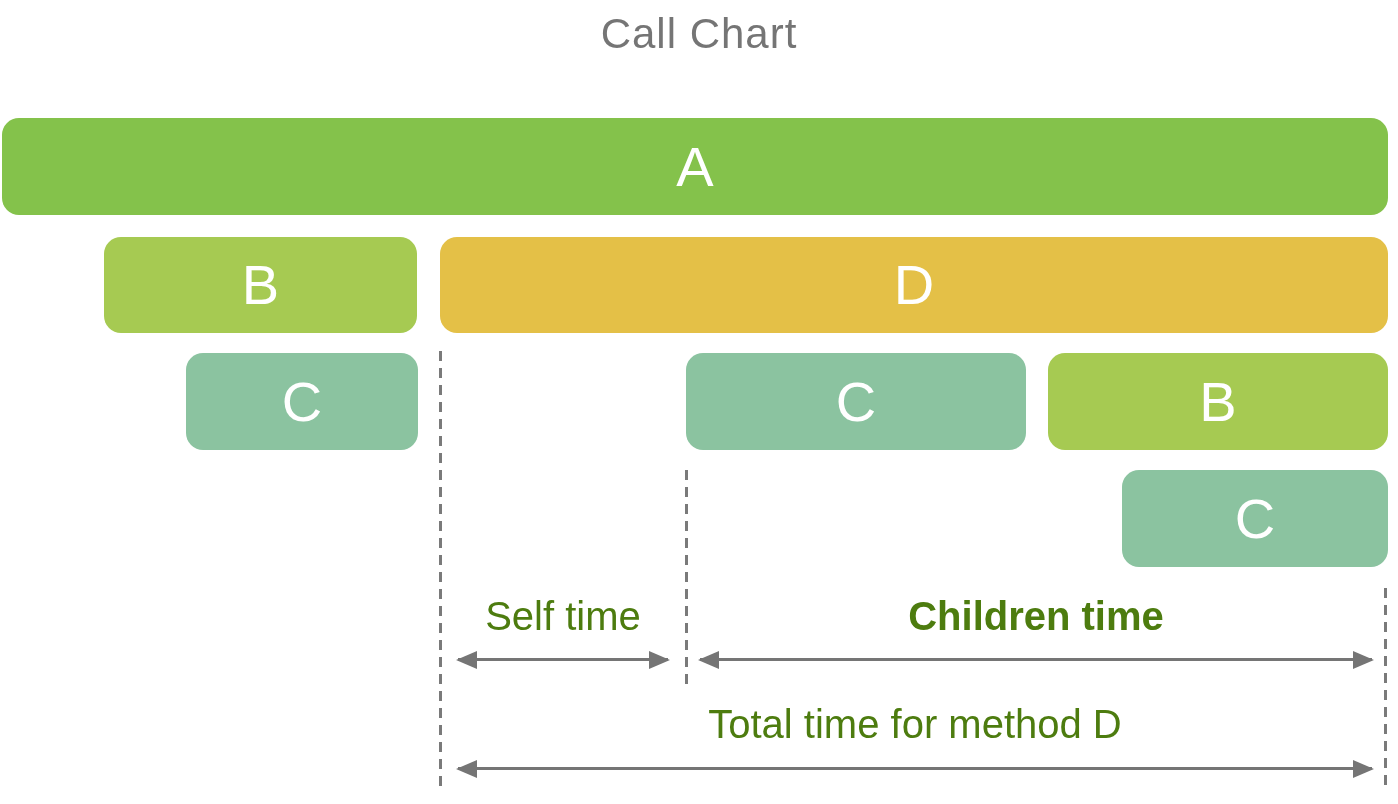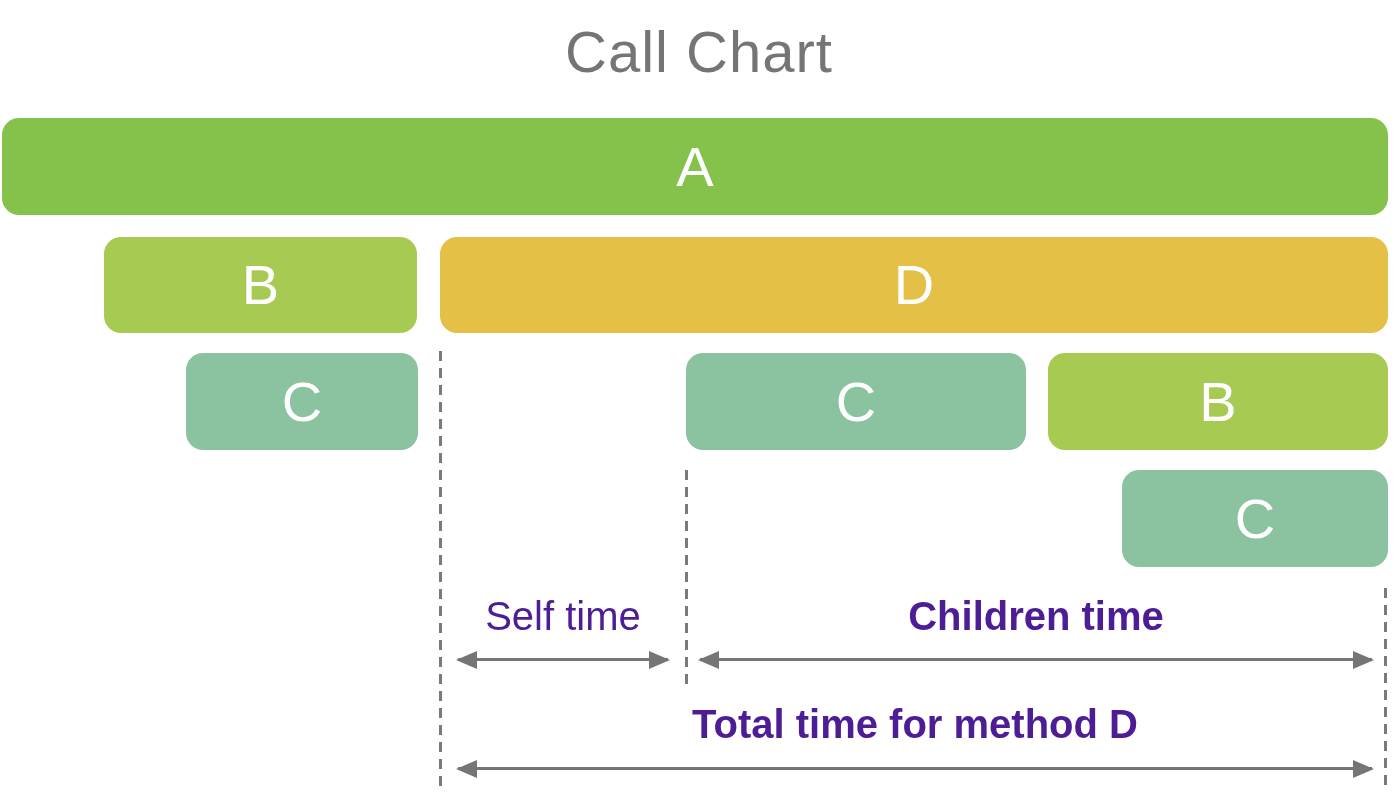--- a/index.html
+++ b/index.html
@@ -7,23 +7,23 @@
     position: relative;
     width: 1398px;
     height: 804px;
     background: #ffffff;
     overflow: hidden;
     font-family: "Liberation Sans", sans-serif;
   }
   .chart-title {
     position: absolute;
     left: 0; right: 0; top: 6px;
-    margin: 12px;
+    margin: 4px;
     text-align: center;
-    font-size: 58px;
+    font-size: 42px;
     font-weight: 300;
     color: #757575;
     letter-spacing: 1px;
   }
   .bar {
     position: absolute;
     border-radius: 17px;
     display: flex;
     align-items: center;
     justify-content: center;
@@ -41,21 +41,21 @@
       to bottom,
       #7a7a7a 0px, #7a7a7a 10px,
       transparent 10px, transparent 17px
     );
   }
   .anno-label {
     position: absolute;
     text-align: center;
     font-size: 40px;
     font-weight: 300;
-    color: #4c1d95;
+    color: #4d7c0f;
     line-height: 1;
     white-space: nowrap;
   }
   .h-arrow {
     position: absolute;
     height: 3px;
     background: #757575;
   }
   .h-arrow::before, .h-arrow::after {
     content: "";
@@ -108,16 +108,16 @@
   <div id="guides">
       <div class="guide" style="left: 439px; top: 351px; height: 441px;"></div>
       <div class="guide" style="left: 685px; top: 470px; height: 216px;"></div>
       <div class="guide" style="left: 1384px; top: 588px; height: 204px;"></div>
     </div>
   <div id="annotations">
       <div class="anno-label" style="left: 458px; width: 210px; top: 596px;">Self time</div>
       <div class="h-arrow" style="left: 458px; width: 210px; top: 658px;"></div>
       <div class="anno-label" style="left: 700px; width: 672px; top: 596px; font-weight: bold;">Children time</div>
       <div class="h-arrow" style="left: 700px; width: 672px; top: 658px;"></div>
-      <div class="anno-label" style="left: 458px; width: 914px; top: 704px; font-weight: bold;">Total time for method D</div>
+      <div class="anno-label" style="left: 458px; width: 914px; top: 704px;">Total time for method D</div>
       <div class="h-arrow" style="left: 458px; width: 914px; top: 767px;"></div>
     </div>
 </div>
 
 </body></html>

